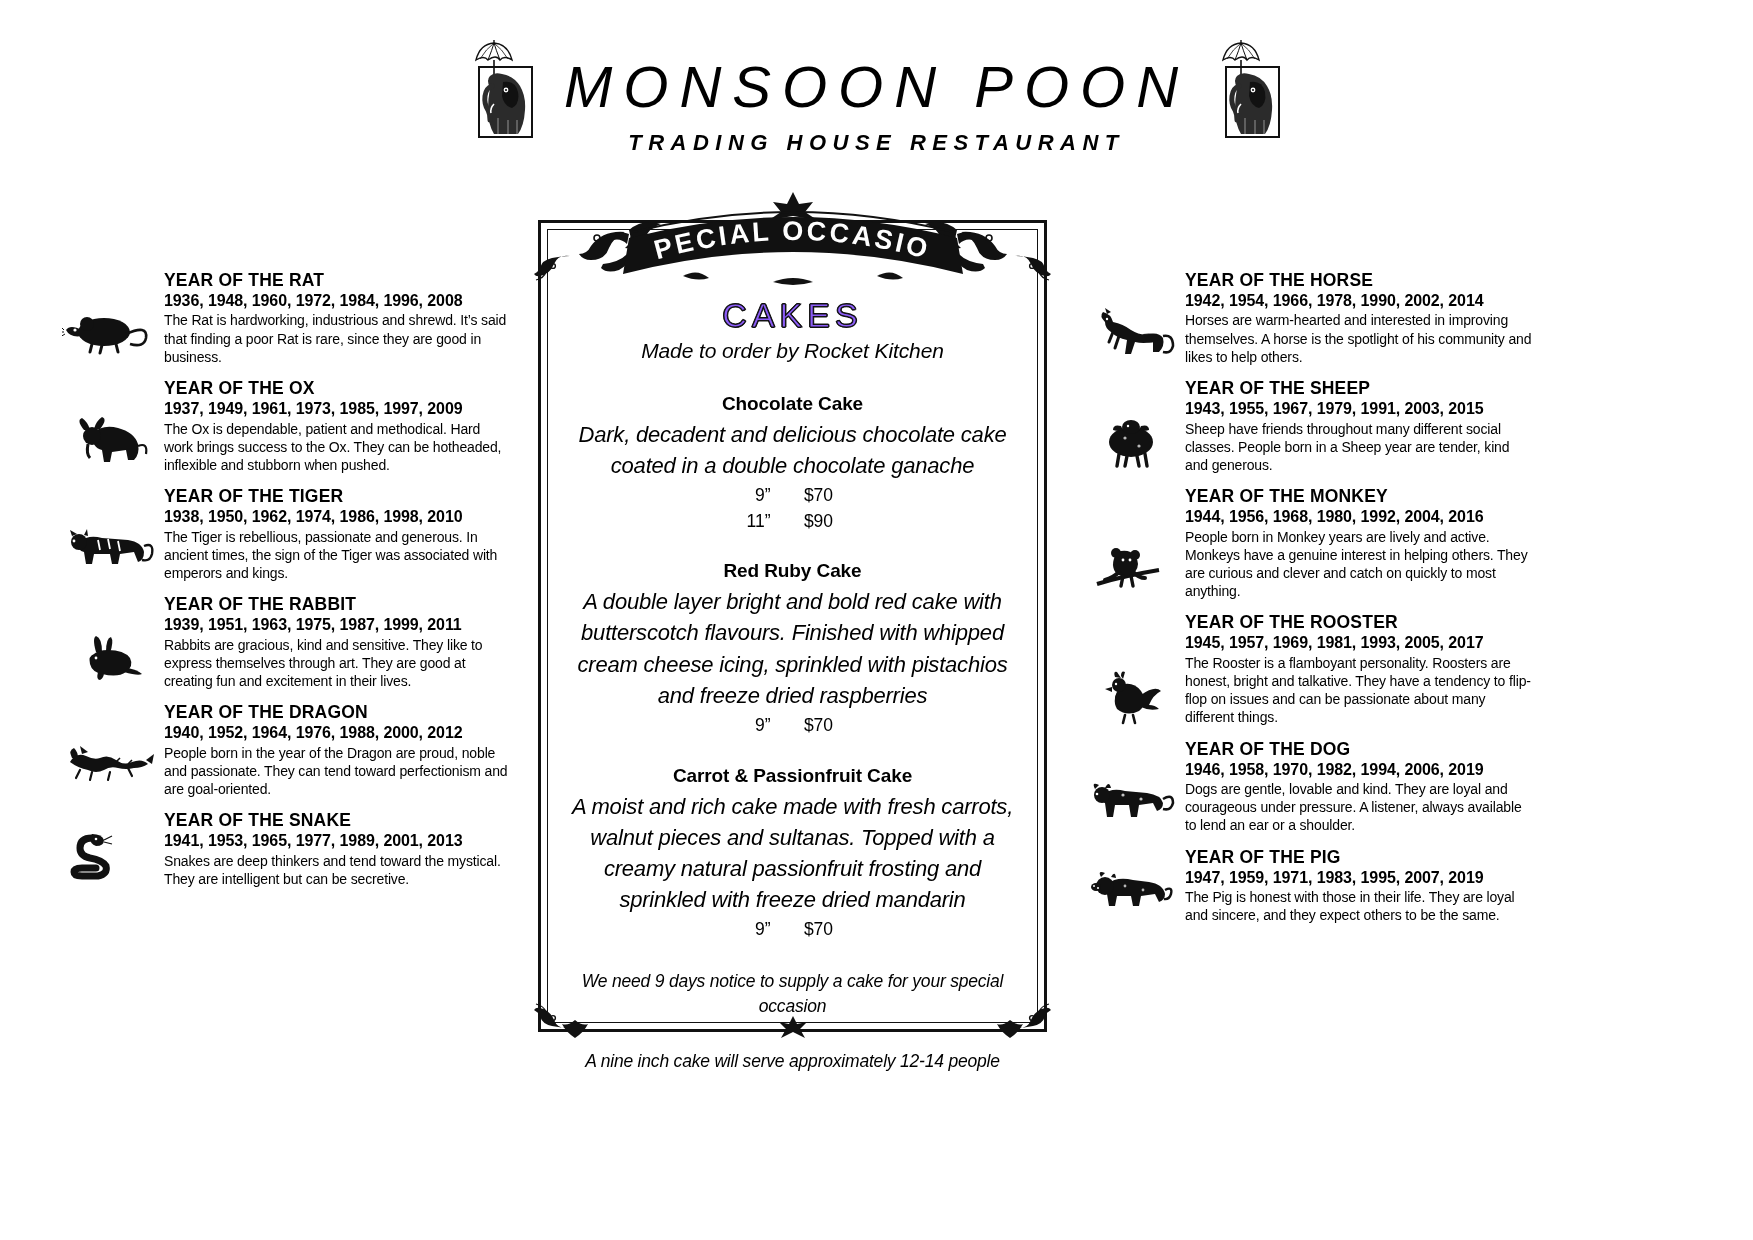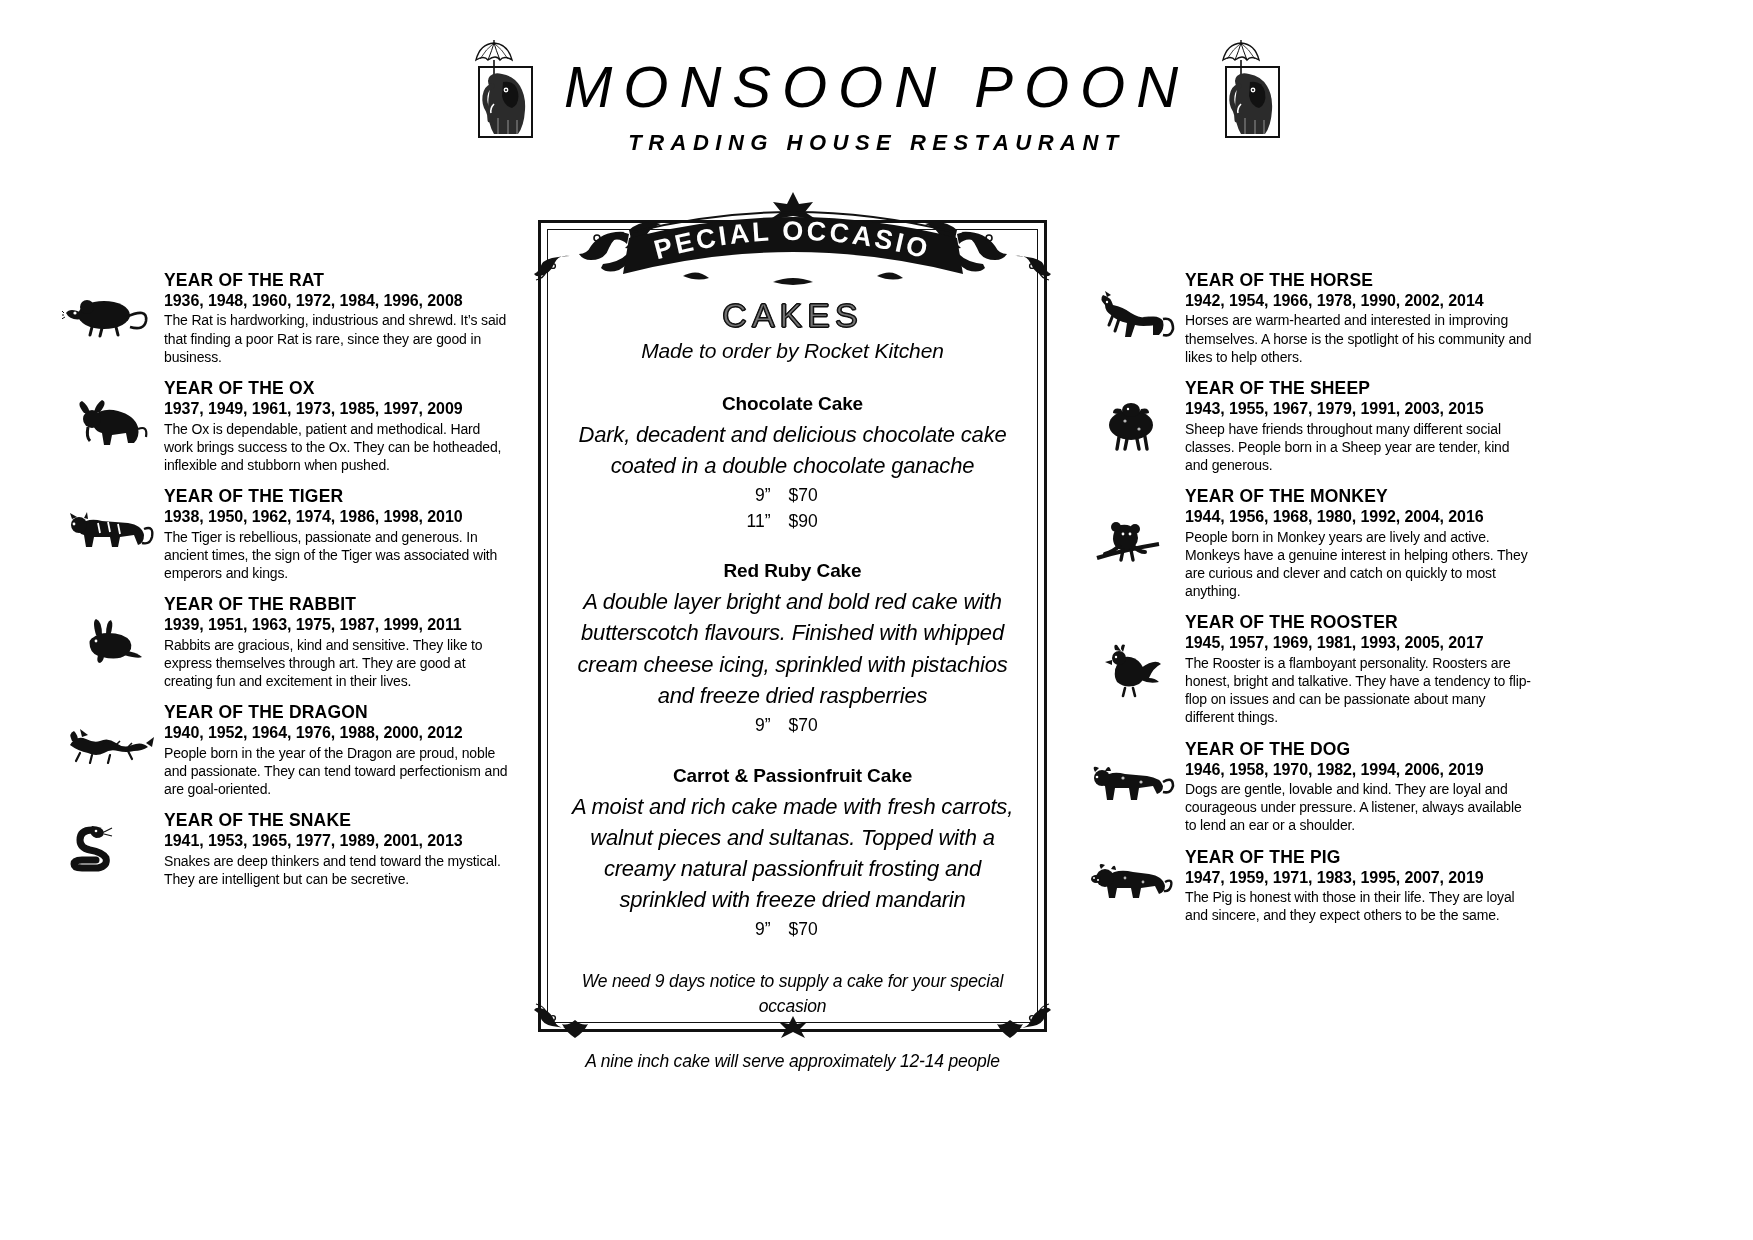--- a/index.html
+++ b/index.html
@@ -50,21 +50,21 @@
   .zodiac-col {
     position: absolute;
     top: 270px;
     width: 450px;
   }
   .zodiac-col.left  { left: 62px; }
   .zodiac-col.right { left: 1083px; }
 
   .zodiac-item {
     display: flex;
-    align-items: center;
+    align-items: flex-end;
     margin-bottom: 12px;
   }
   .zodiac-icon {
     flex: 0 0 96px;
     width: 96px;
     height: 58px;
     position: relative;
     margin-top: 4px;
   }
   .zodiac-icon svg { display: block; }
@@ -134,21 +134,21 @@
   .menu-content {
     position: absolute;
     left: 34px; right: 34px;
     top: 96px;
     text-align: center;
   }
   .menu-heading {
     font-size: 34px;
     letter-spacing: 5px;
     font-weight: 400;
-    color: #737373;
+    color: #8b5cf6;
     -webkit-text-stroke: 1px #111;
     text-shadow:
       -1px 0 #111, 1px 0 #111, 0 -1px #111, 0 1px #111;
     margin-bottom: 4px;
   }
   .menu-subheading {
     font-size: 21px;
     font-style: italic;
     font-weight: 500;
     margin-bottom: 30px;
@@ -168,21 +168,21 @@
     font-style: italic;
   }
   .cake-prices { margin-top: 2px; }
   .price-row {
     font-size: 17.5px;
     line-height: 1.45;
     display: flex;
     justify-content: center;
   }
   .price-size { width: 52px; text-align: right; padding-right: 18px; }
-  .price-amt  { width: 60px; text-align: left; }
+  .price-amt  { width: 60px; text-align: center; }
   .menu-note {
     font-size: 17.5px;
     font-style: italic;
     line-height: 1.42;
     margin-top: 22px;
     letter-spacing: -0.2px;
   }
   .menu-note.spaced { margin-top: 30px; }
 </style>
 </head>

